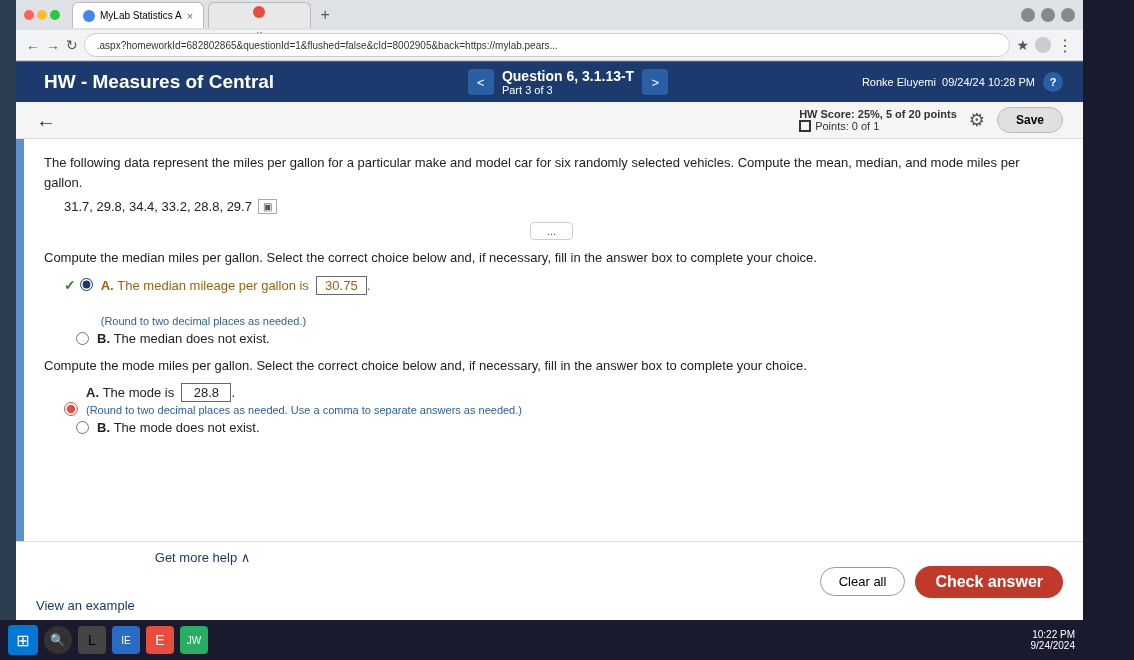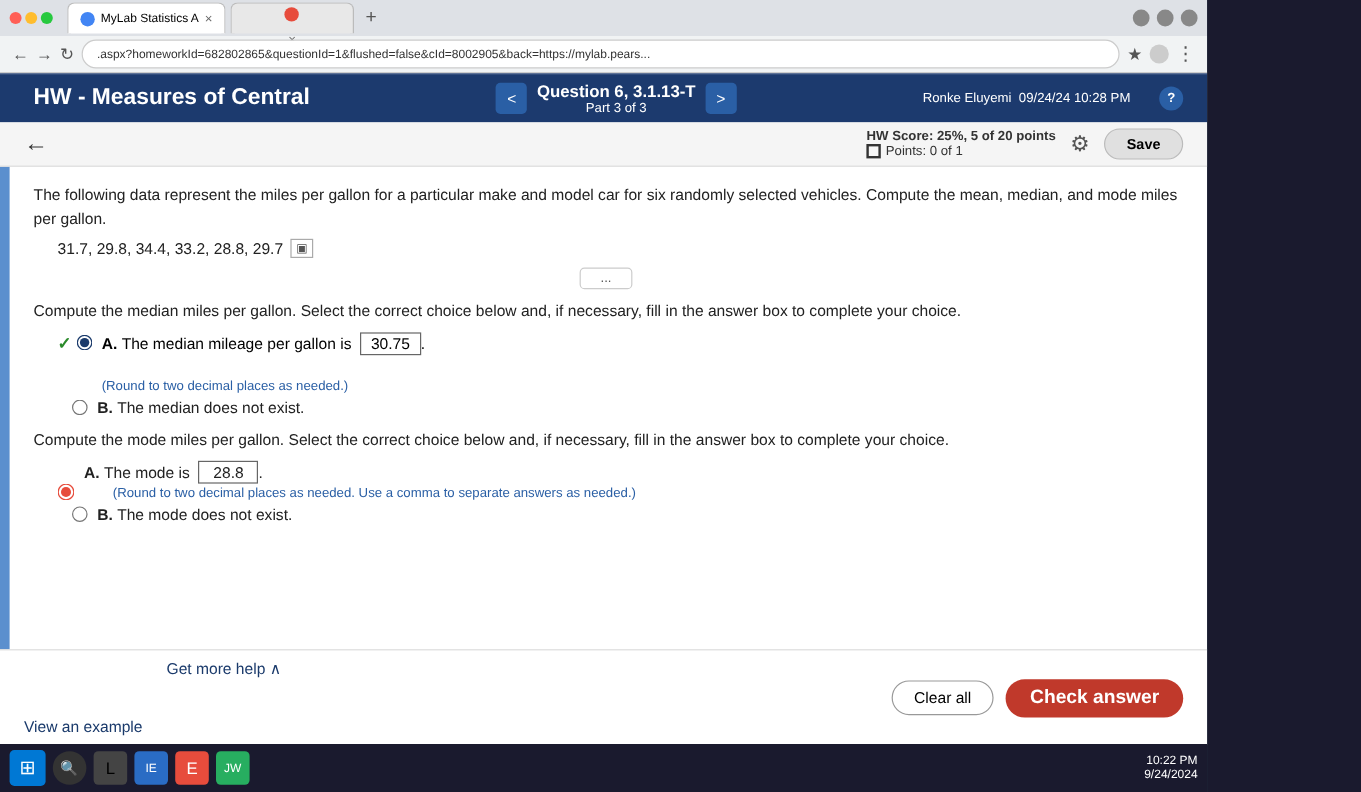--- a/index.html
+++ b/index.html
@@ -8,21 +8,21 @@
       background: #1a1a2e;
       width: 1134px;
       height: 660px;
       overflow: hidden;
       position: relative;
     }
   </style>
 </head>
 <body>
 
-<div style="width:1006px; height:660px; position:relative; overflow:hidden; background:#2c3e50;">
+<div style="width:1083px; height:660px; position:relative; overflow:hidden; background:#2c3e50;padding-left:16px;">
 
   <div style="background:#dee1e6; height:30px; display:flex; align-items:center; padding:0 8px; gap:4px;">
 
     <div style="display:flex; gap:3px; margin-right:8px;">
       <div style="width:10px;height:10px;border-radius:50%;background:#ff5f56;"></div>
       <div style="width:10px;height:10px;border-radius:50%;background:#ffbd2e;"></div>
       <div style="width:10px;height:10px;border-radius:50%;background:#27c93f;"></div>
     </div>
 
     <div style="background:white;border:1px solid #bbb;border-bottom:none;border-radius:6px 6px 0 0;padding:3px 10px;font-size:10px;display:flex;align-items:center;gap:5px;height:26px;max-width:200px;">
@@ -56,27 +56,27 @@
     <span style="font-size:16px;color:#555;cursor:pointer;">⋮</span>
   </div>
 
   <div style="height: calc(660px - 30px - 30px - 40px); background:white; display:flex; flex-direction:column; position:relative;">
 
 
     <div style="background:#1c3a6e; padding:6px 20px 6px 28px; display:flex; align-items:center; justify-content:space-between; border-top:1px solid rgba(255,255,255,0.2);">
       <span style="color:white; font-size:19px; font-weight:bold;">HW - Measures of Central</span>
       <div style="display:flex; align-items:center; gap:8px;">
         <button style="background:#2a5fa5;color:white;border:none;border-radius:4px;width:26px;height:26px;cursor:pointer;font-size:13px;">&lt;</button>
-        <div style="text-align:center;">
+        <div style="">
           <div style="color:white;font-size:14px;font-weight:bold;">Question 6, 3.1.13-T</div>
           <div style="color:white;font-size:11px;">Part 3 of 3</div>
         </div>
         <button style="background:#2a5fa5;color:white;border:none;border-radius:4px;width:26px;height:26px;cursor:pointer;font-size:13px;">&gt;</button>
       </div>
-      <div style="display:flex; align-items:center; gap:24px;">
+      <div style="display:flex; align-items:center; gap:8px;">
         <div style="color:white;font-size:11px;text-align:right;">
           <span>Ronke Eluyemi</span>&nbsp;
           <span>09/24/24 10:28 PM</span>
         </div>
         <button style="background:#2a5fa5;color:white;border:none;border-radius:50%;width:20px;height:20px;cursor:pointer;font-size:11px;font-weight:bold;">?</button>
       </div>
     </div>
 
     <div style="background:#f5f5f5; border-bottom:1px solid #ddd; padding:5px 20px; display:flex; align-items:center; gap:12px;">
       <button style="background:transparent;border:none;font-size:20px;color:#333;cursor:pointer;">←</button>
@@ -110,21 +110,21 @@
       </div>
 
       <p style="font-size:13px;color:#222;line-height:1.5;margin-bottom:8px;">Compute the median miles per gallon. Select the correct choice below and, if necessary, fill in the answer box to complete your choice.</p>
 
       <div style="display:flex;align-items:flex-start;gap:8px;margin-left:20px;margin-bottom:4px;">
         <div style="display:flex;align-items:center;gap:4px;margin-top:1px;">
           <span style="color:#2a8a2a;font-size:14px;font-weight:bold;">✓</span>
           <input type="radio" name="median" checked="" style="accent-color: rgb(26, 58, 107);">
         </div>
         <div>
-          <span style="font-size:13px;color:#000000;">
+          <span style="font-size:13px;color:#a16207;">
             <strong>A.</strong>&nbsp;<span>The median mileage per gallon is</span>
             &nbsp;<span style="display:inline-block;border:1px solid #666;padding:1px 8px;min-width:50px;text-align:center;font-size:13px;background:white;"><span>30.75</span></span><span>.</span>
           </span>
           <div style="font-size:11px;color:#2a5fa5;margin-top:20px;">(Round to two decimal places as needed.)</div>
         </div>
       </div>
 
       <div style="display:flex;align-items:center;gap:8px;margin-left:32px;margin-bottom:10px;">
         <input type="radio" name="median" style="accent-color: rgb(26, 58, 107);">
         <span style="font-size:13px;color:#222;">
@@ -136,21 +136,21 @@
 
       <div style="display:flex;align-items:flex-end;gap:8px;margin-left:20px;margin-bottom:4px;">
         <div style="display:flex;align-items:center;gap:4px;margin-top:1px;">
           <input type="radio" name="mode" checked="" style="accent-color: rgb(231, 76, 60); width: 14px; height: 14px;">
         </div>
         <div>
           <span style="font-size:13px;color:#222;">
             <strong>A.</strong>&nbsp;<span>The mode is</span>
             &nbsp;<span style="display:inline-block;border:1px solid #666;padding:1px 8px;min-width:50px;text-align:center;font-size:13px;background:white;"><span>28.8</span></span><span>.</span>
           </span>
-          <div style="font-size:11px;color:#2a5fa5;margin-top:2px;margin-left:24px;">(Round to two decimal places as needed. Use a comma to separate answers as needed.)</div>
+          <div style="font-size:11px;color:#2a5fa5;margin-top:2px;">(Round to two decimal places as needed. Use a comma to separate answers as needed.)</div>
         </div>
       </div>
 
       <div style="display:flex;align-items:center;gap:8px;margin-left:32px;margin-bottom:10px;">
         <input type="radio" name="mode" style="accent-color: rgb(26, 58, 107);">
         <span style="font-size:13px;color:#222;">
           <strong>B.</strong>&nbsp;<span>The mode does not exist.</span>
         </span>
       </div>
 

